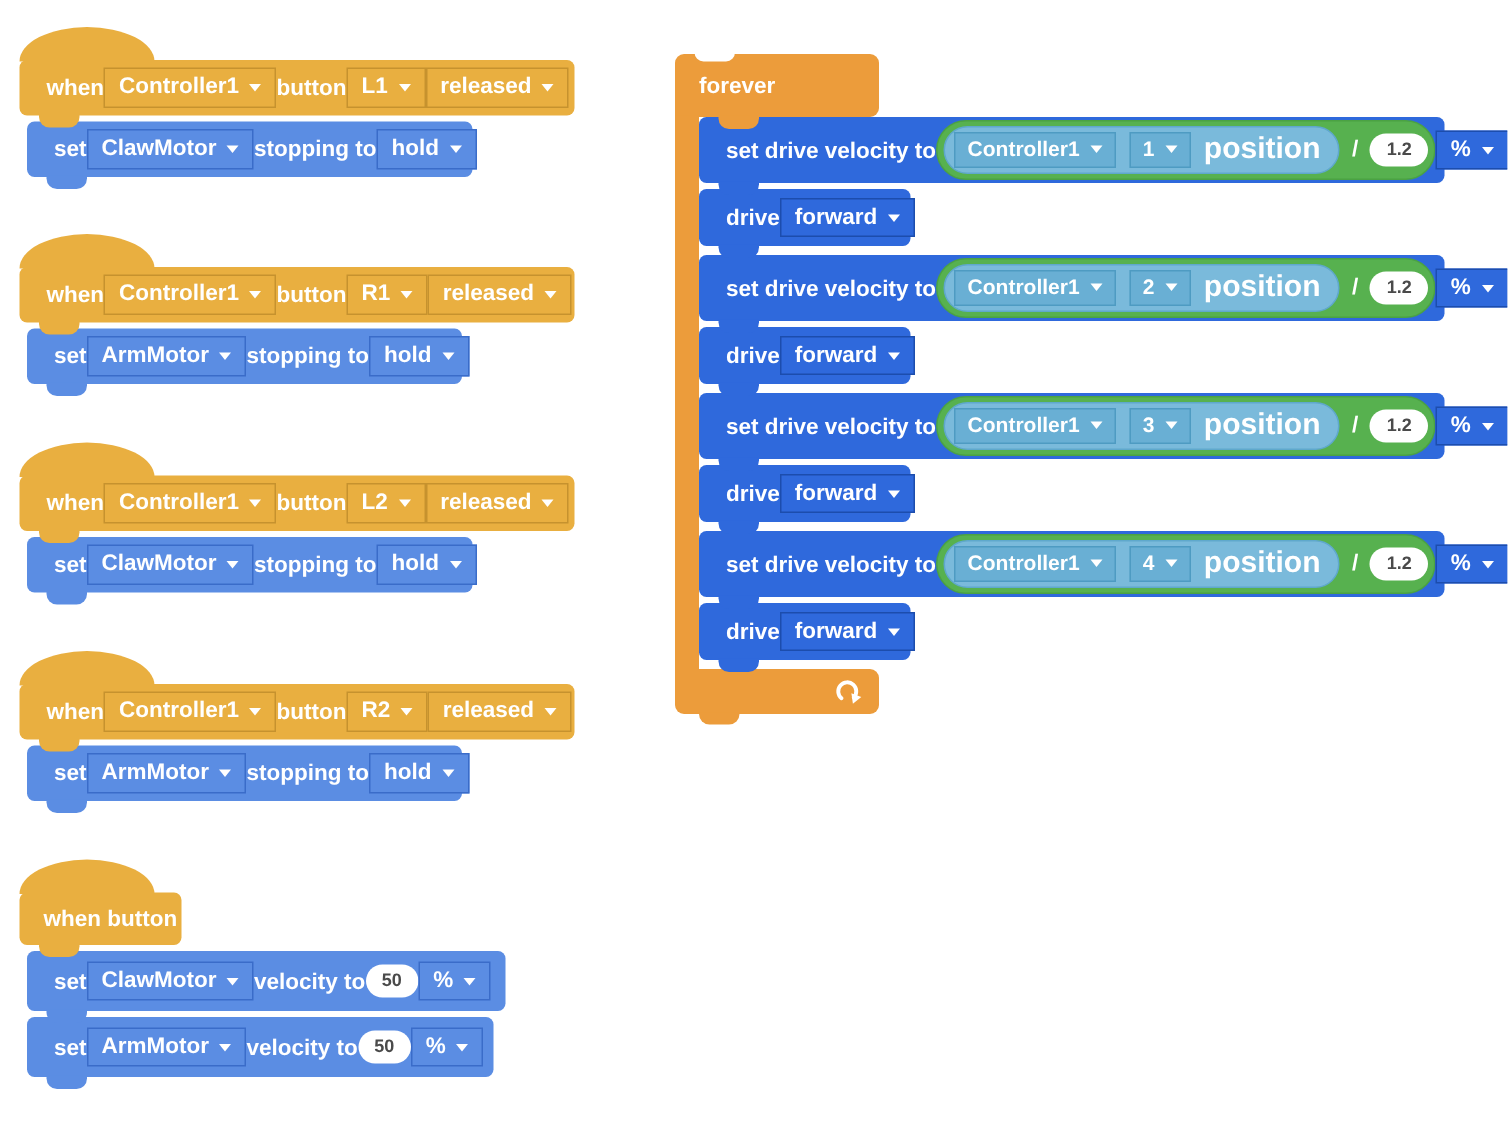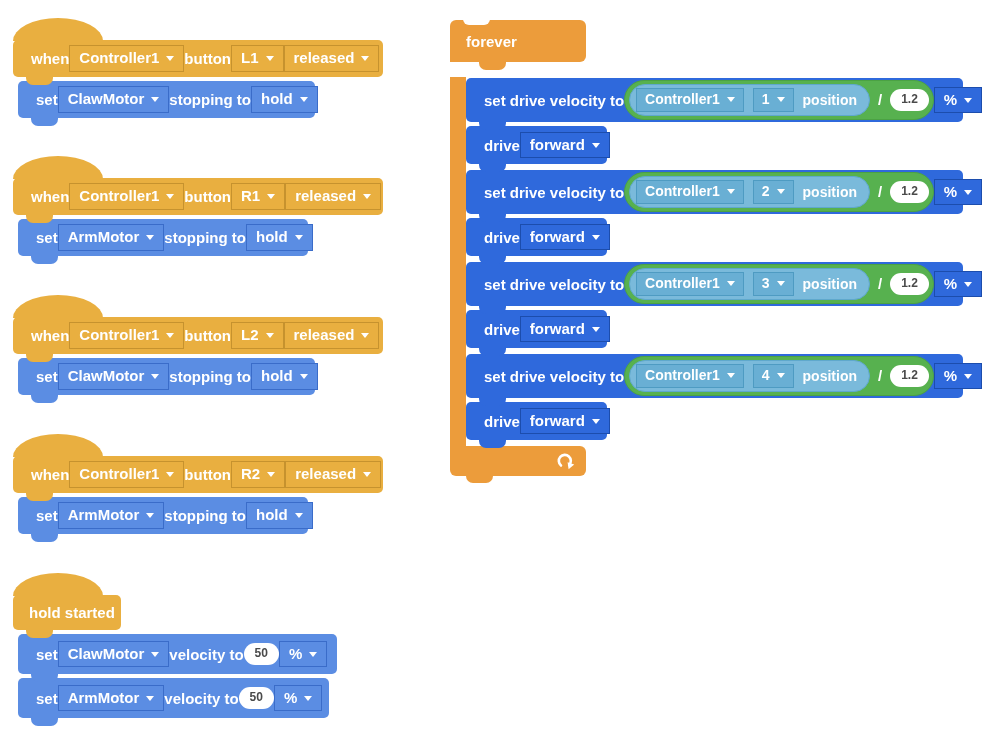--- a/index.html
+++ b/index.html
@@ -46,21 +46,21 @@
     padding:4px 11px;font-size:12px;line-height:1.1;
   }
 
   
   .reporter{
     display:inline-flex;align-items:center;gap:9px;
     background:#7ABADB;border:1px solid #5FA8CC;border-radius:999px;
     padding:3px 12px 3px 6px;
   }
   .reporter .dd{background:#69AFD4;border-color:#4E9BC2;padding:3px 8px;font-size:14px;}
-  .reporter .label{font-size:14px;}
+  .reporter .label{font-size:20px;}
 
   
   .op{
     display:inline-flex;align-items:center;gap:8px;
     background:#57B14F;border:1px solid #4BA243;border-radius:999px;
     padding:3px 4px;
   }
 
   
   .cpiece{position:absolute;box-sizing:border-box;background:var(--c);}
@@ -194,21 +194,21 @@
         <i class="caret"></i>
       </span>
     <span>stopping to</span>
     <span class="dd">
         <span>hold</span>
         <i class="caret"></i>
       </span>
   </div>
 
   <div class="block hat y" style="left:13px;top:595px;width:108px;height:35px;padding-left:16px;">
-    <span>hold started</span>
+    <span>when button</span>
   </div>
   <div class="block mb" style="left:18px;top:634px;width:319px;height:40px;">
     <span>set</span>
     <span class="dd">
         <span>ClawMotor</span>
         <i class="caret"></i>
       </span>
     <span>velocity to</span>
     <span class="oval">50</span>
     <span class="dd">
@@ -223,21 +223,21 @@
         <i class="caret"></i>
       </span>
     <span>velocity to</span>
     <span class="oval">50</span>
     <span class="dd">
         <span>%</span>
         <i class="caret"></i>
       </span>
   </div>
 
-  <div class="cpiece o" id="forever-top" style="left:450px;top:20px;width:136px;height:42px;">
+  <div class="cpiece o" id="forever-top" style="left:450px;top:36px;width:136px;height:42px;">
     <span>forever</span>
   </div>
   <div class="cpiece o" id="forever-arm" style="left:450px;top:77px;width:16px;height:369px;"></div>
   <div class="cpiece o" id="forever-bottom" style="left:450px;top:446px;width:136px;height:30px;">
     <span style="display:inline-flex;">
       <svg width="20" height="19" viewBox="0 0 20 19">
         <path d="M5 13.5 A 6 6 0 1 1 13.2 13" fill="none" stroke="#ffffff" stroke-width="2.6" stroke-linecap="round"></path>
         <path d="M11.6 10.2 L18.2 12.6 L12.6 17.2 Z" fill="#ffffff"></path>
       </svg>
     </span>

